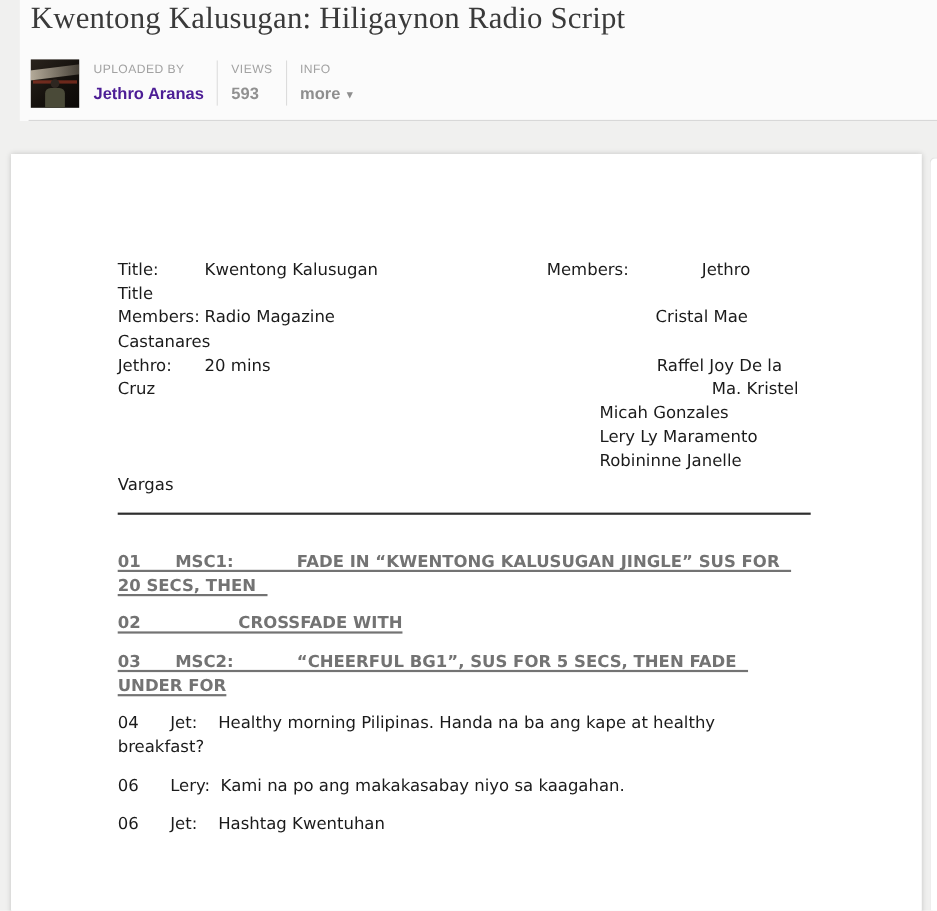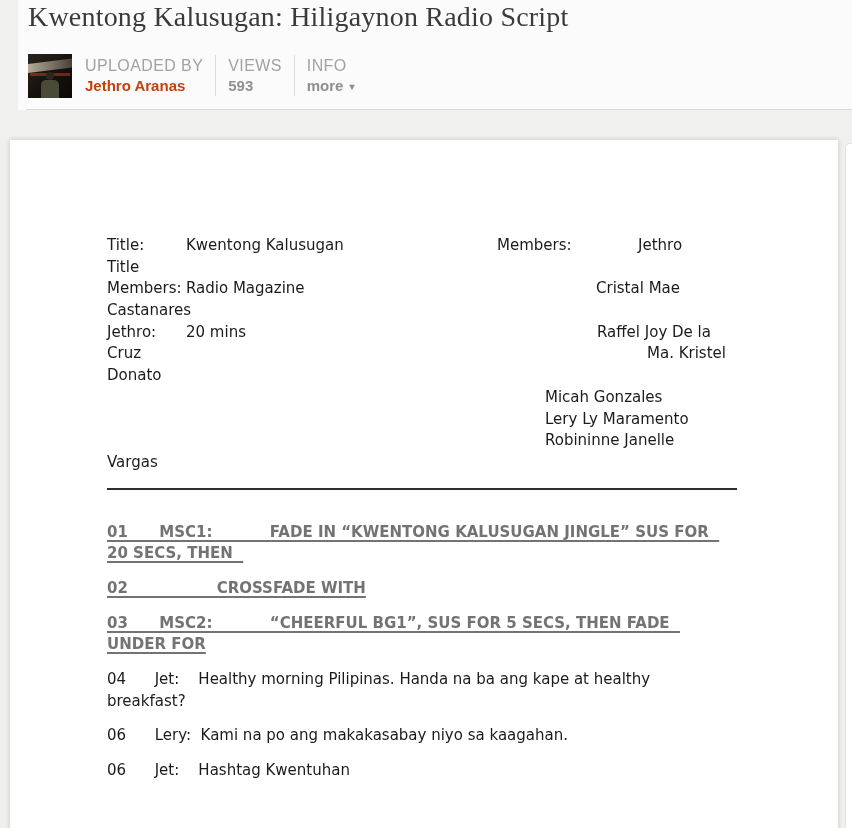--- a/index.html
+++ b/index.html
@@ -48,24 +48,24 @@
   }
   .av-body {
     position:absolute; bottom:0; left:13px; width:18px; height:18px;
     border-radius:5px 5px 0 0; background:#4a4a38;
   }
   .meta-col {
     display:flex; flex-direction:column; justify-content:space-between;
     padding:3px 0 4px; min-width:10px;
   }
   .meta-label {
-    font-size:16px; color:#a2a2a2; letter-spacing:0.4px; white-space:nowrap;
+    font-size:11px; color:#a2a2a2; letter-spacing:0.4px; white-space:nowrap;
   }
   .uploader-name {
-    font-size:15px; font-weight:bold; color:#c2410c; white-space:nowrap; cursor:pointer;
+    font-size:15px; font-weight:bold; color:#4c1d95; white-space:nowrap; cursor:pointer;
   }
   .views-count { font-size:15px; font-weight:bold; color:#909090; }
   .more-btn {
     font-size:15px; font-weight:bold; color:#8e8e8e; cursor:pointer; white-space:nowrap;
   }
   .caret { display:inline-block; font-size:10px; margin-left:6px; transform:translateY(-1px); color:#8e8e8e; }
   .vdiv { width:1px; background:#dcdcdc; margin:1px 12px 2px 12px; }
 
   
   .viewer { position:absolute; top:111px; left:0; width:852px; height:717px; }
@@ -168,23 +168,20 @@
             <span style="left: 0px;">Castanares</span>
           </div>
           <div class="meta-row">
             <span style="left: 0px;">Jethro:</span>
             <span style="left: 79px;">20 mins</span>
             <span style="left: 490px;">Raffel Joy De la</span>
           </div>
           <div class="meta-row">
             <span style="left: 0px;">Cruz</span>
             <span style="left: 540px;">Ma. Kristel</span>
-          </div>
-          <div class="meta-row">
-            <span style="left: 0px;">Donato</span>
           </div>
           <div class="meta-row">
             <span style="left: 438px;">Micah Gonzales</span>
           </div>
           <div class="meta-row">
             <span style="left: 438px;">Lery Ly Maramento</span>
           </div>
           <div class="meta-row">
             <span style="left: 438px;">Robininne Janelle</span>
           </div>

